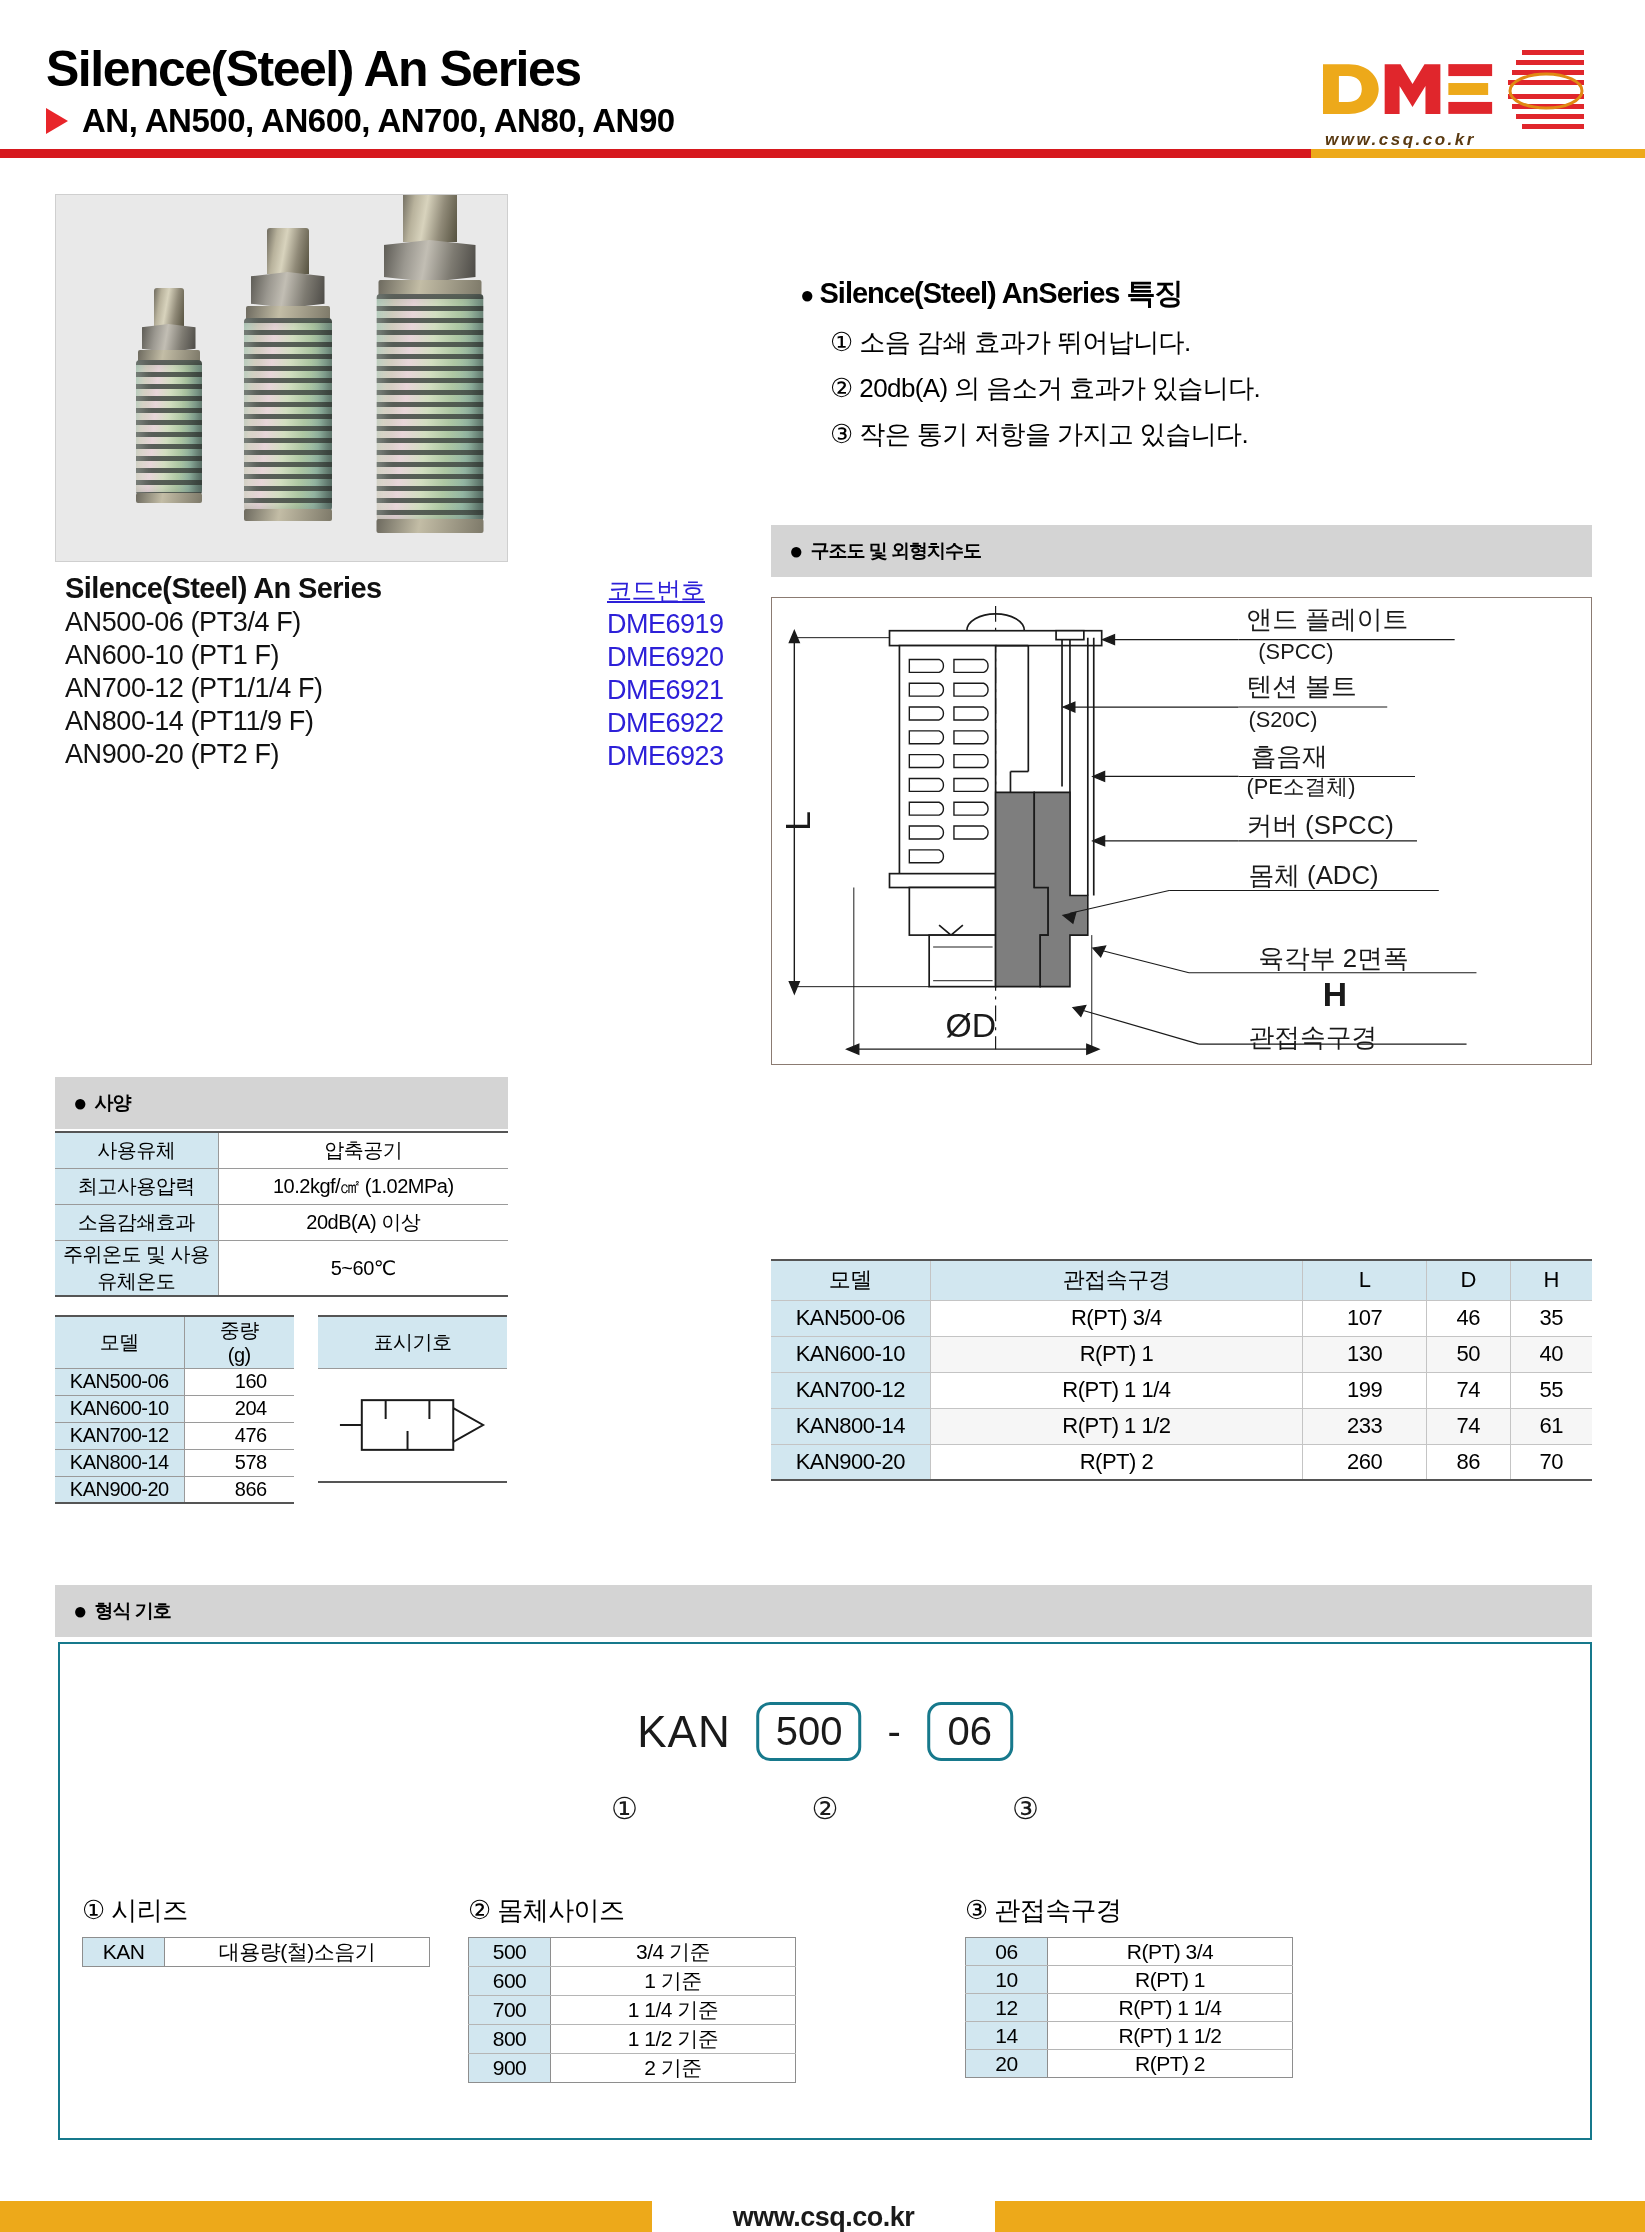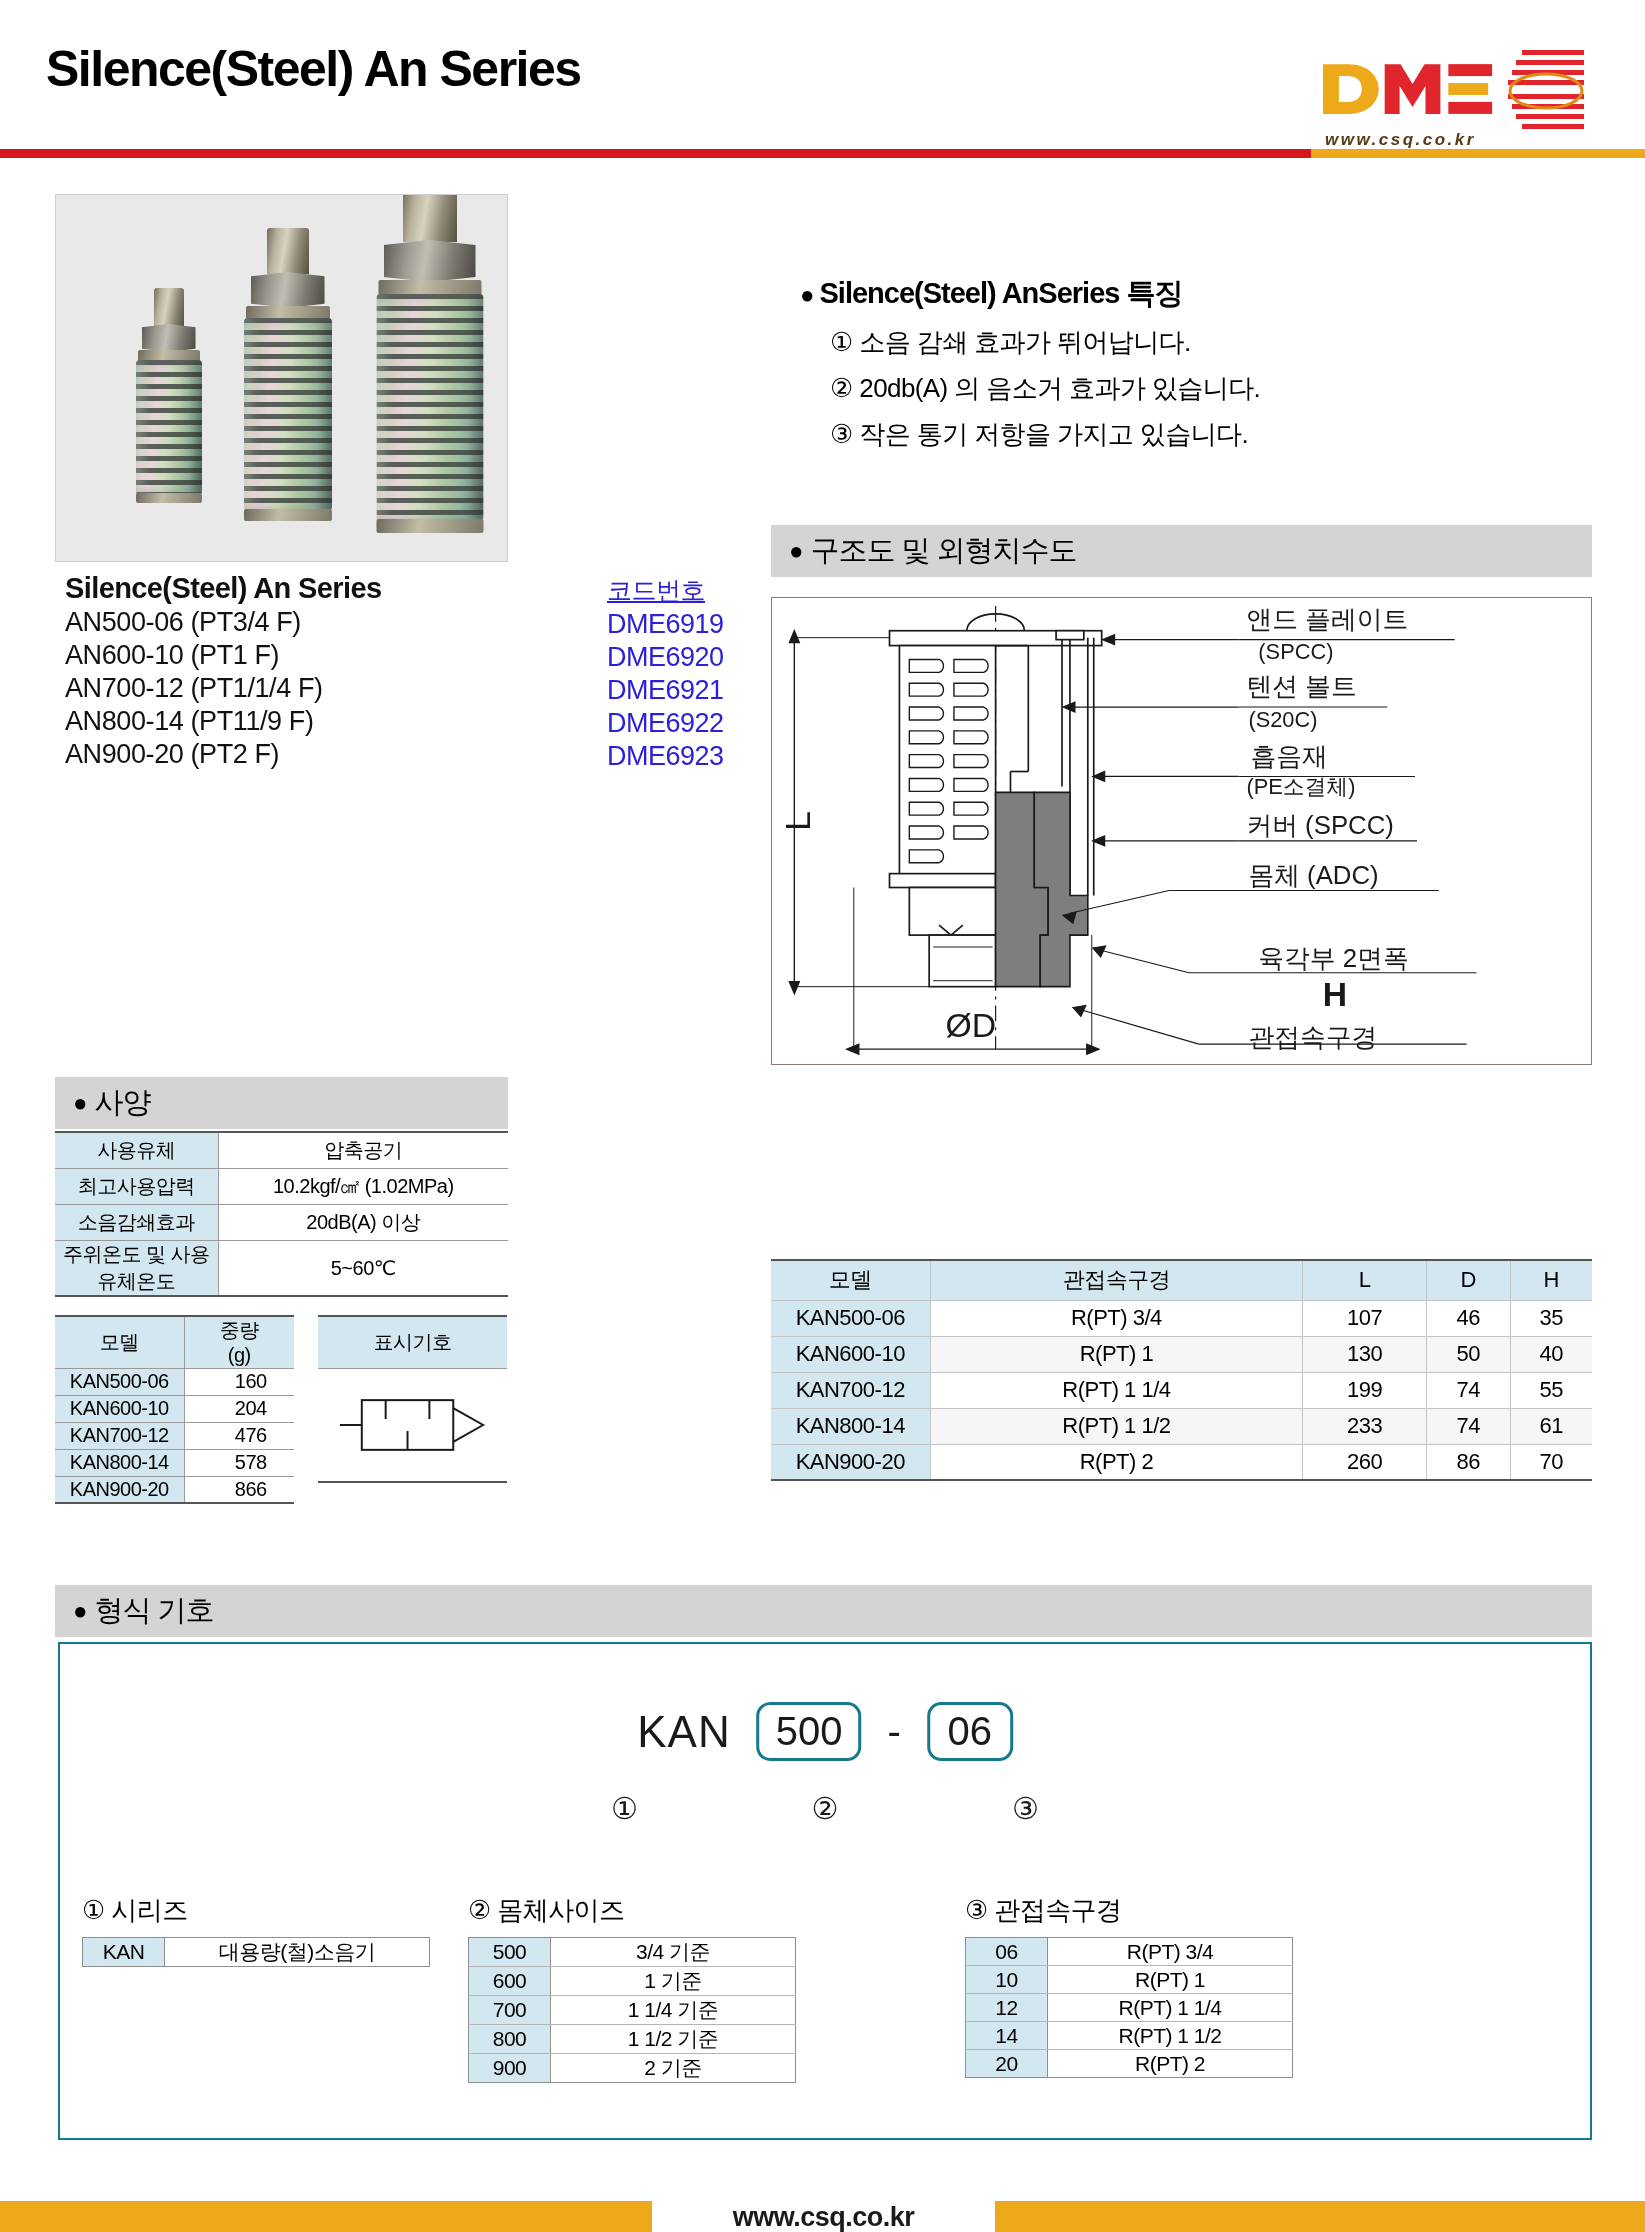--- a/index.html
+++ b/index.html
@@ -87,21 +87,21 @@
   .prod-right { position: absolute; left: 552px; top: 2px; text-align: left; width: 174px; }
   .code-hdr { font-size: 25px; color: #2d20d8; text-decoration: underline; letter-spacing: -0.5px; }
   .code-row { font-size: 27px; color: #2d20d8; margin-top: 2px; letter-spacing: -0.5px; }
 
   
   .sec-bar {
     position: absolute; background: #d4d4d4; height: 52px;
     display: flex; align-items: center; padding-left: 18px;
   }
   .sec-bar .bullet { font-size: 24px; margin-right: 7px; line-height: 1; }
-  .sec-bar .txt { font-size: 29px; font-weight: normal; letter-spacing: -1px; }
+  .sec-bar .txt { font-size: 19px; font-weight: bold; letter-spacing: -1px; }
 
   
   table { border-collapse: collapse; }
   .spec-tbl {
     position: absolute; left: 55px; top: 1131px; width: 453px;
     border-top: 2px solid #555; border-bottom: 2px solid #555;
   }
   .spec-tbl td {
     border-bottom: 1px solid #9a9a9a; font-size: 20px;
     height: 36px; text-align: center; letter-spacing: -0.5px;
@@ -201,20 +201,24 @@
     display: flex; align-items: center; justify-content: center;
     font-size: 27px; font-weight: bold; color: #1a1a1a; letter-spacing: -0.5px;
   }
 </style>
 </head>
 <body>
 
 <div id="page">
 
   <div class="hdr-title">Silence(Steel) An Series</div>
+  <div class="hdr-sub-wrap">
+    <div class="hdr-tri"></div>
+    <div class="hdr-sub">AN, AN500, AN600, AN700, AN80, AN90</div>
+  </div>
 
   <div class="logo">
     <svg class="logo-dme" viewBox="0 0 200 62" width="199" height="62">
       <path d="M4 6 h26 c18 0 30 11 30 25 0 14-12 25-30 25 H4 Z M20 18 v26 h9 c9 0 14-5 14-13 0-8-5-13-14-13 Z" fill="#eda91a"></path>
       <path d="M66 56 V6 h16 l12 20 12-20 h16 v50 h-15 V28 l-13 21 -13-21 v28 Z" fill="#e0262c"></path>
       <rect x="130" y="6" width="44" height="12" fill="#e0262c"></rect>
       <rect x="130" y="25" width="40" height="12" fill="#eda91a"></rect>
       <rect x="130" y="44" width="44" height="12" fill="#e0262c"></rect>
     </svg>
     <svg style="position:absolute;left:195px;top:2px" viewBox="0 0 84 86" width="84" height="86">

